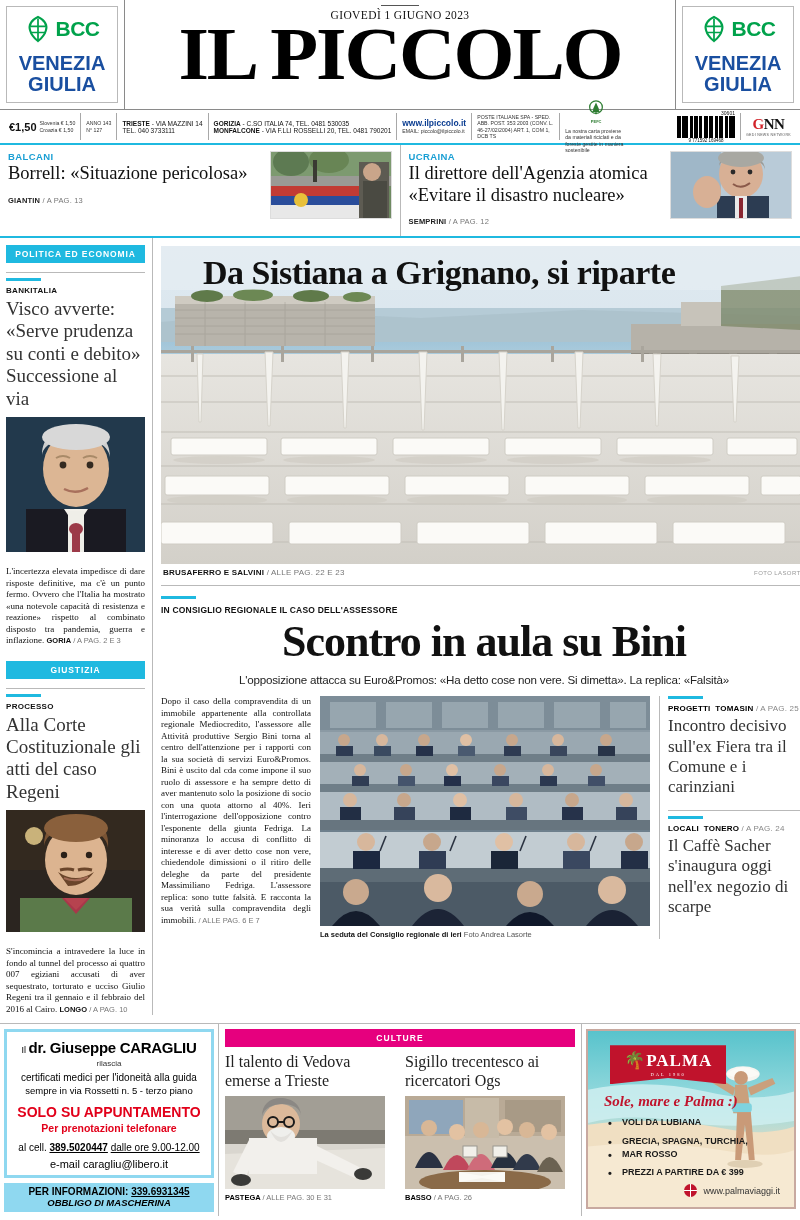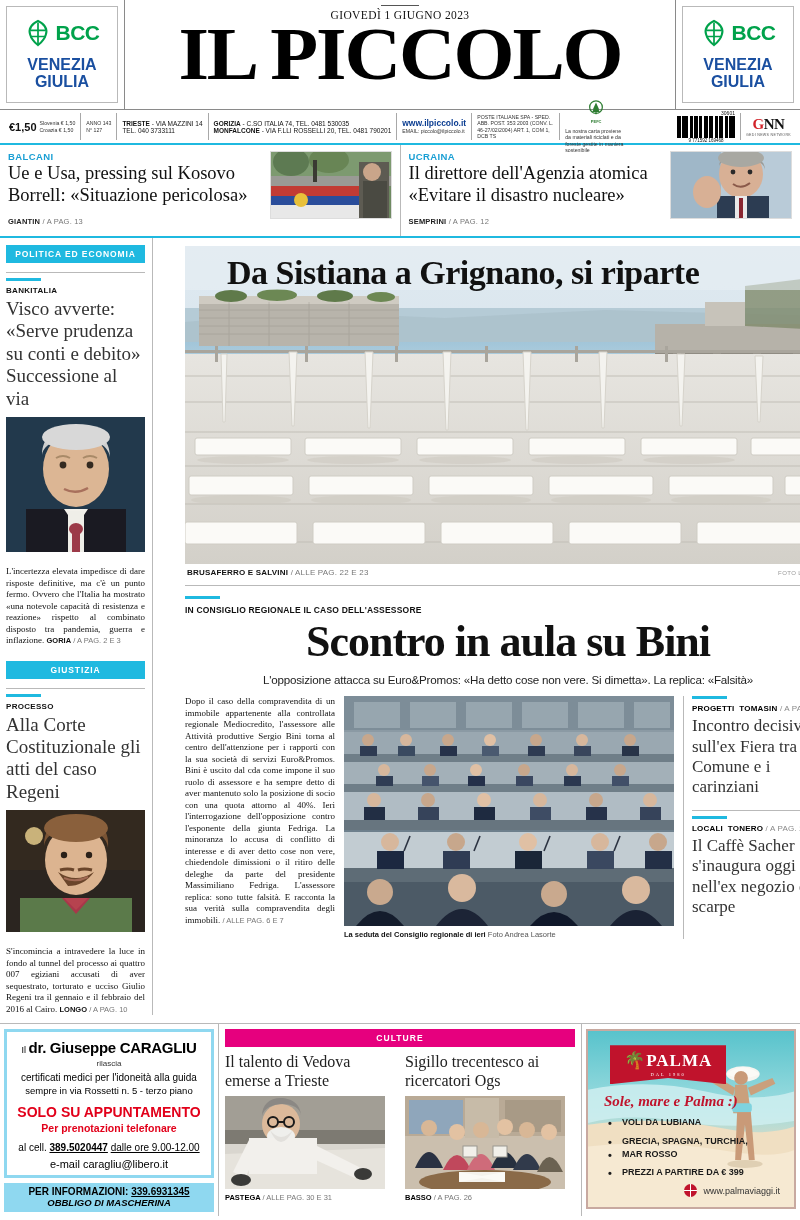--- a/index.html
+++ b/index.html
@@ -14,21 +14,21 @@
   
   .masthead { display:flex; height:110px; border-bottom:1px solid #8a8a8a; }
   .bcc-box {
     width:112px; flex:0 0 112px; border:1px solid #b9b9b9; margin:6px;
     display:flex; flex-direction:column; align-items:center; justify-content:center;
     padding:4px 2px;
   }
   .bcc-top { display:flex; align-items:center; gap:5px; }
   .bcc-logo-mark { width:26px; height:28px; }
   .bcc-word { color:#00a24b; font-weight:bold; font-size:21px; letter-spacing:-0.5px; }
-  .bcc-sub { color:#1a4fa0; font-weight:bold; font-size:16px; line-height:1.05; text-align:center; margin-top:10px; }
+  .bcc-sub { color:#1a4fa0; font-weight:bold; font-size:20px; line-height:1.05; text-align:center; margin-top:10px; }
   .mast-center { flex:1; display:flex; flex-direction:column; align-items:center; justify-content:flex-start;
                  border-left:1px solid #8a8a8a; border-right:1px solid #8a8a8a; padding-top:2px; }
   .mast-rule { width:38px; height:1px; background:#555; margin-top:3px; }
   .mast-date { font-family:"Liberation Serif", serif; font-size:11.5px; letter-spacing:.4px; margin-top:3px; color:#111; }
   .mast-title {
     font-family:"Liberation Serif", serif; font-weight:bold; font-size:74px;
     letter-spacing:-2px; line-height:.95; color:#000; margin-top:-2px;
     transform: scaleX(1.06); transform-origin: center;
   }
 
@@ -61,21 +61,21 @@
   .teaser { flex:1; display:flex; padding:6px 8px 4px 8px; gap:8px; }
   .teaser.left { border-right:1px solid #b9b9b9; }
   .teaser-txt { flex:1; }
   .kicker { color:#1a9fd4; font-size:9.5px; font-weight:bold; letter-spacing:.4px; }
   .teaser-h { font-family:"Liberation Serif", serif; font-size:18.5px; line-height:1.12; color:#111; margin-top:1px; }
   .byline { font-size:7.5px; font-weight:bold; color:#222; margin-top:12px; letter-spacing:.2px; }
   .byline .pg { font-weight:normal; color:#777; }
   .teaser-photo { width:122px; flex:0 0 122px; height:68px; border:1px solid #ddd; position:relative; overflow:hidden; }
 
   
-  .body-grid { display:flex;gap:24px; }
+  .body-grid { display:flex; }
   .col-left { width:153px; flex:0 0 153px; border-right:1px solid #b9b9b9; padding:0 7px 0 6px; }
   .col-main { flex:1; padding:0 6px 0 8px; }
 
   .section-tag { background:#1fb9e0; color:#fff; font-size:8.5px; font-weight:bold;
                  letter-spacing:.9px; text-align:center; padding:4px 0; margin-top:7px; }
   .hr-top { border-top:1px solid #b9b9b9; margin-top:9px; position:relative; }
   .blue-tick { width:35px; height:3px; background:#1fb9e0; margin-top:5px; }
   .small-kicker { font-size:8px; font-weight:bold; letter-spacing:.3px; color:#111; margin-top:5px; }
   .lead-h { font-family:"Liberation Serif", serif; font-size:19px; line-height:1.18; color:#333; margin-top:3px; }
   .photo { width:100%; border:0; position:relative; overflow:hidden; margin-top:7px; }
@@ -302,21 +302,20 @@
       </div>
       <div style="font-size:3.6px;letter-spacing:.3px;color:#555;">GEDI NEWS NETWORK</div>
     </div>
   </div>
 
   <div class="teasers">
 
     <div class="teaser left">
       <div class="teaser-txt">
         <div class="kicker">BALCANI</div>
-        <div class="teaser-h">Ue e Usa, pressing sul Kosovo</div>
         <div class="teaser-h">Borrell: «Situazione pericolosa»</div>
         <div class="byline">
           <span>GIANTIN</span>
           <span class="pg">/ A PAG. 13</span>
         </div>
       </div>
       <div class="teaser-photo">
         <svg width="120" height="66" viewBox="0 0 120 66" preserveAspectRatio="none">
           <rect width="120" height="66" fill="#6f8a62"></rect>
           <rect y="0" width="120" height="26" fill="#7d9a70"></rect>

